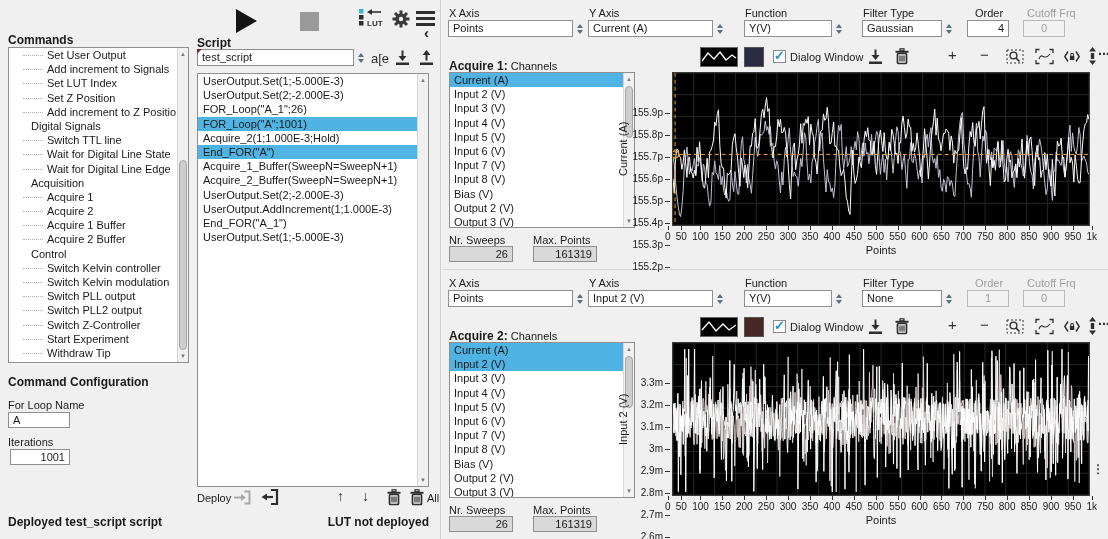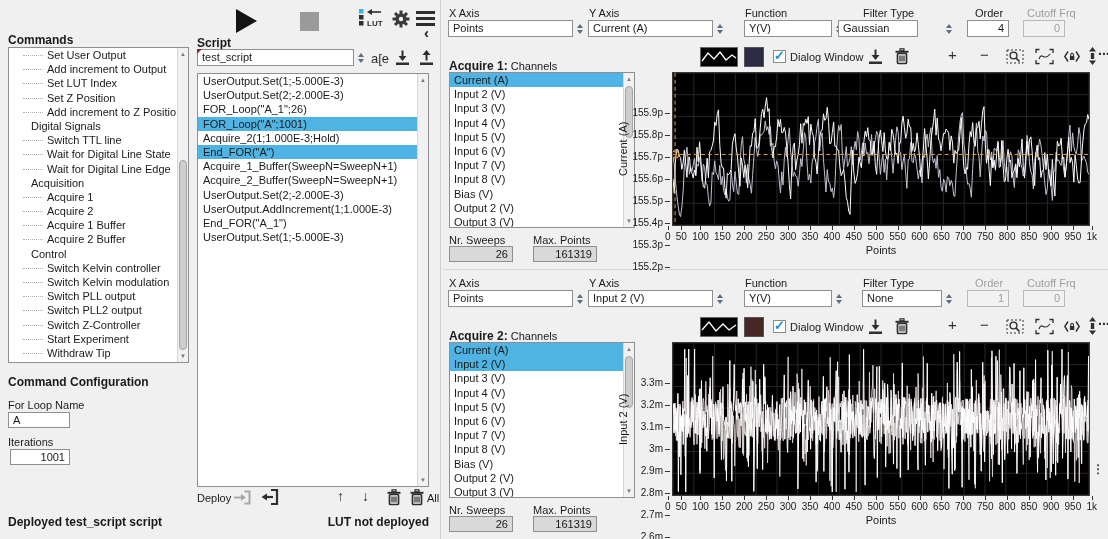--- a/index.html
+++ b/index.html
@@ -18,21 +18,21 @@
   
   .sbar { position:absolute; right:0; top:0; width:11px; height:100%; background:#f1f1f1; border-left:1px solid #d6d6d6; }
   .sb-btn { position:absolute; left:0; width:10px; height:12px; font-size:6px; line-height:12px; text-align:center; color:#777; }
   .sb-btn.up { top:0; } .sb-btn.dn { bottom:0; }
   .sb-thumb { position:absolute; left:1px; width:8px; background:#cdcdcd; border:1px solid #a6a6a6; border-radius:4px; }
   
   .field { background:#fff; border:1px solid #8f8f8f; height:16px; line-height:14px; padding:0 4px; position:absolute; white-space:nowrap; overflow:hidden; }
   .num { text-align:right; }
   .gray-field { background:#d9d9d9; border:1px solid #909090; }
   .combo { background:#fff; border:1px solid #8f8f8f; height:17px; line-height:15px; padding:0 4px; position:absolute; white-space:nowrap; overflow:hidden; }
-  [data-enabled="false"] { color:#9e9e9e !important; background:#f2f2f2; border-color:#b9b9b9; }
+  [data-enabled="false"] { color:#9e9e9e !important; background:#f2f2f2; border-color:#b9b9b9;text-align:center; }
   .lab[data-enabled="false"] { background:transparent; border:none; }
   .spin { position:absolute; width:10px; height:17px; display:flex; flex-direction:column; justify-content:center; gap:2px; align-items:center; }
   .spin i { width:0; height:0; border-left:3.5px solid transparent; border-right:3.5px solid transparent; display:block; }
   .spin .u { border-bottom:4px solid #5c6f82; }
   .spin .d { border-top:4px solid #5c6f82; }
   
   .chk { position:absolute; width:13px; height:13px; background:#fff; border:1px solid #8a8a8a; }
   .chk[data-checked="true"]::after { content:"✓"; position:absolute; left:0px; top:-3px; color:#1e90d6; font-size:13px; font-weight:bold; }
   
   .play { width:0; height:0; border-top:12px solid transparent; border-bottom:12px solid transparent; border-left:21px solid #141414; }
@@ -57,21 +57,21 @@
   .toolbtn { position:absolute; }
   .zchar { font-size:15px; color:#2e2e2e; }
 </style>
 </head>
 <body>
 
 <div class="abs bold12" style="left:8px; top:33px;">Commands</div>
 <div class="listbox" style="left:8px; top:47px; width:181px; height:316px;">
   <div style="margin-right:11px;">
       <div class="row cmd leaf">Set User Output</div>
-      <div class="row cmd leaf">Add increment to Output</div>
+      <div class="row cmd leaf">Add increment to Signals</div>
       <div class="row cmd leaf">Set LUT Index</div>
       <div class="row cmd leaf">Set Z Position</div>
       <div class="row cmd leaf">Add increment to Z Positio</div>
       <div class="row cmd group">Digital Signals</div>
       <div class="row cmd leaf">Switch TTL line</div>
       <div class="row cmd leaf">Wait for Digital Line State</div>
       <div class="row cmd leaf">Wait for Digital Line Edge</div>
       <div class="row cmd group">Acquisition</div>
       <div class="row cmd leaf">Acquire 1</div>
       <div class="row cmd leaf">Acquire 2</div>
@@ -234,21 +234,21 @@
     </div>
 
   <div class="abs lab" style="left:302px; top:7px;">Function</div>
   <div class="combo" style="left:301px; top:20px; width:88px;">Y(V)</div>
   <div class="spin" style="left:391px; top:20px;">
       <i class="u"></i>
       <i class="d"></i>
     </div>
 
   <div class="abs lab" style="left:420px; top:7px;">Filter Type</div>
-  <div class="combo" style="left:395px; top:20px; width:80px;">Gaussian</div>
+  <div class="combo" style="left:419px; top:20px; width:80px;">Gaussian</div>
   <div class="spin" style="left:501px; top:20px;">
       <i class="u"></i>
       <i class="d"></i>
     </div>
 
   <div class="abs lab" style="left:532px; top:7px;" data-enabled="true">Order</div>
   <div class="field num" style="left:524px; top:20px; width:42px; height:17px;" data-enabled="true">4</div>
   <div class="abs lab" style="left:584px; top:7px;" data-enabled="false">Cutoff Frq</div>
   <div class="field num" style="left:580px; top:20px; width:42px; height:17px;" data-enabled="false">0</div>
 

